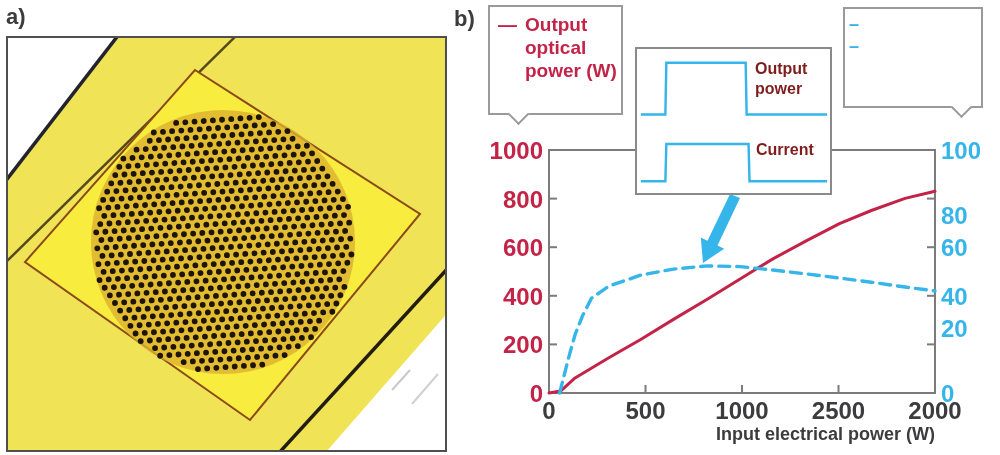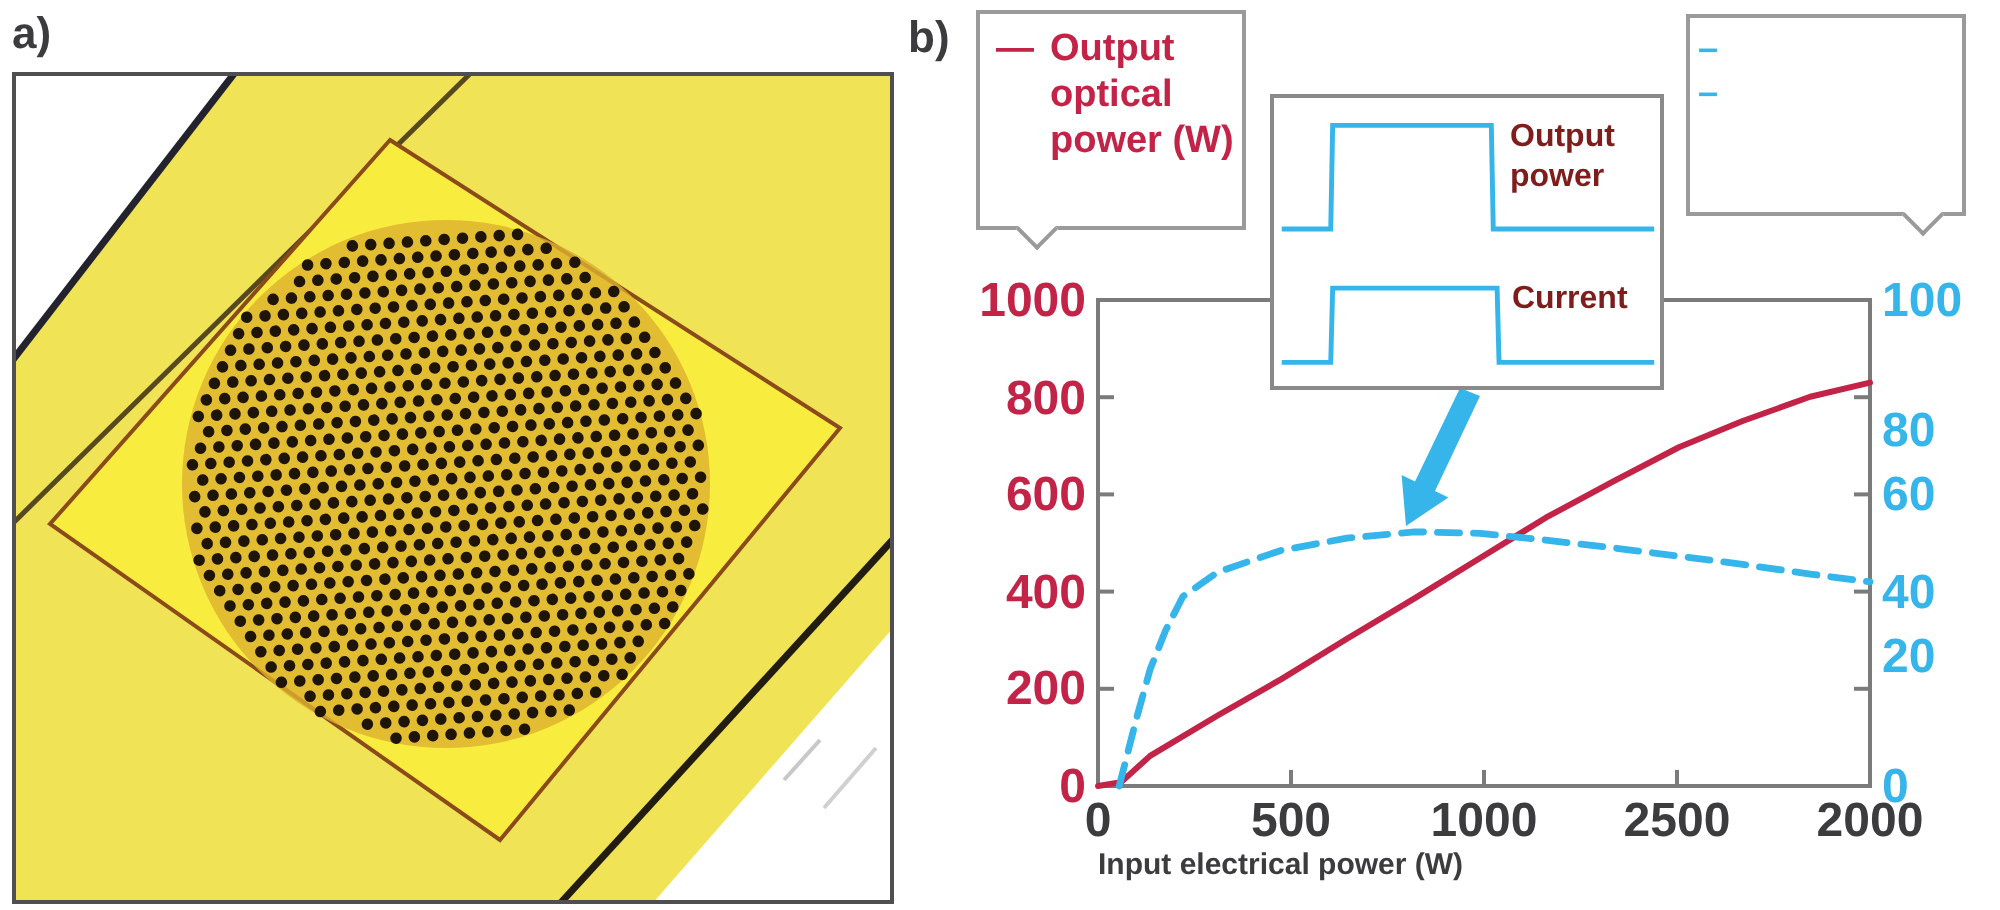--- a/index.html
+++ b/index.html
@@ -31,22 +31,22 @@
   .inset{position:absolute;left:185px;top:47px;width:197px;height:148px;background:#fff;
          border:2px solid #8a8a8a;z-index:3;box-sizing:border-box;}
   .inset svg{position:absolute;left:0;top:0;width:100%;height:100%;}
   .inset-label{position:absolute;font-weight:600;font-size:16px;line-height:20px;color:#7f1d1d;z-index:2;}
   .inset-label.top{left:118px;top:10px;width:78px;}
   .inset-label.bottom{left:119px;top:91px;width:78px;}
   .tick{position:absolute;font-weight:bold;font-size:24px;z-index:2;}
   .tick.yl{left:0;width:93px;text-align:right;color:var(--red,#c32347);}
   .tick.yr{left:491px;width:60px;text-align:left;color:var(--cyan,#35b5e9);}
   .tick.xb{width:80px;text-align:center;color:var(--textgray,#3c3c3e);top:397px;}
-  .x-title{position:absolute;left:99px;top:424px;width:386px;text-align:left;
-           font-size:15px;font-weight:bold;color:var(--textgray,#3c3c3e);z-index:2;}
+  .x-title{position:absolute;left:99px;top:424px;width:386px;text-align:right;
+           font-size:18px;font-weight:bold;color:var(--textgray,#3c3c3e);z-index:2;}
   .arrow{fill:var(--cyan,#29ace4);}
 </style>
 </head>
 <body>
 
 <div class="stage">
 
   <div class="panel-a">
     <span class="plabel" style="left:6px;top:4px;">a)</span>
     <div class="photo">

